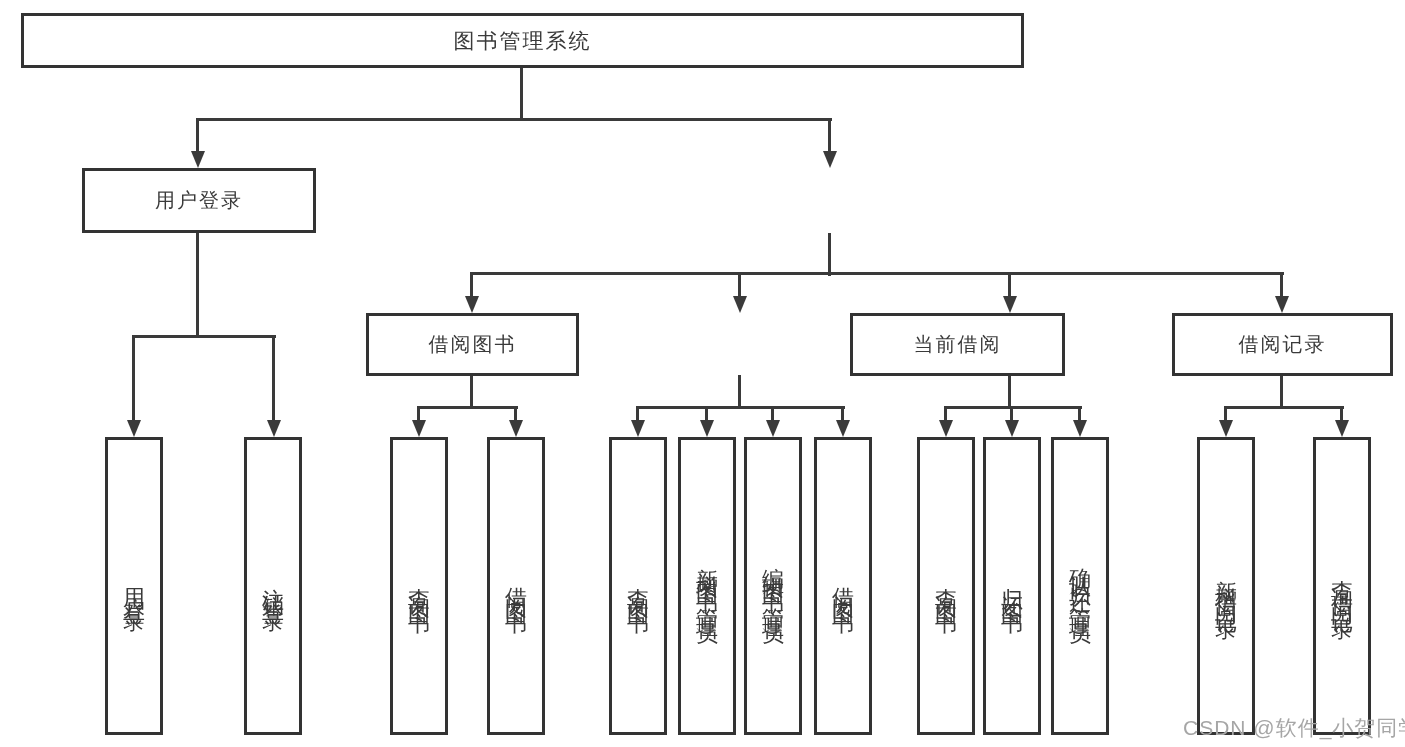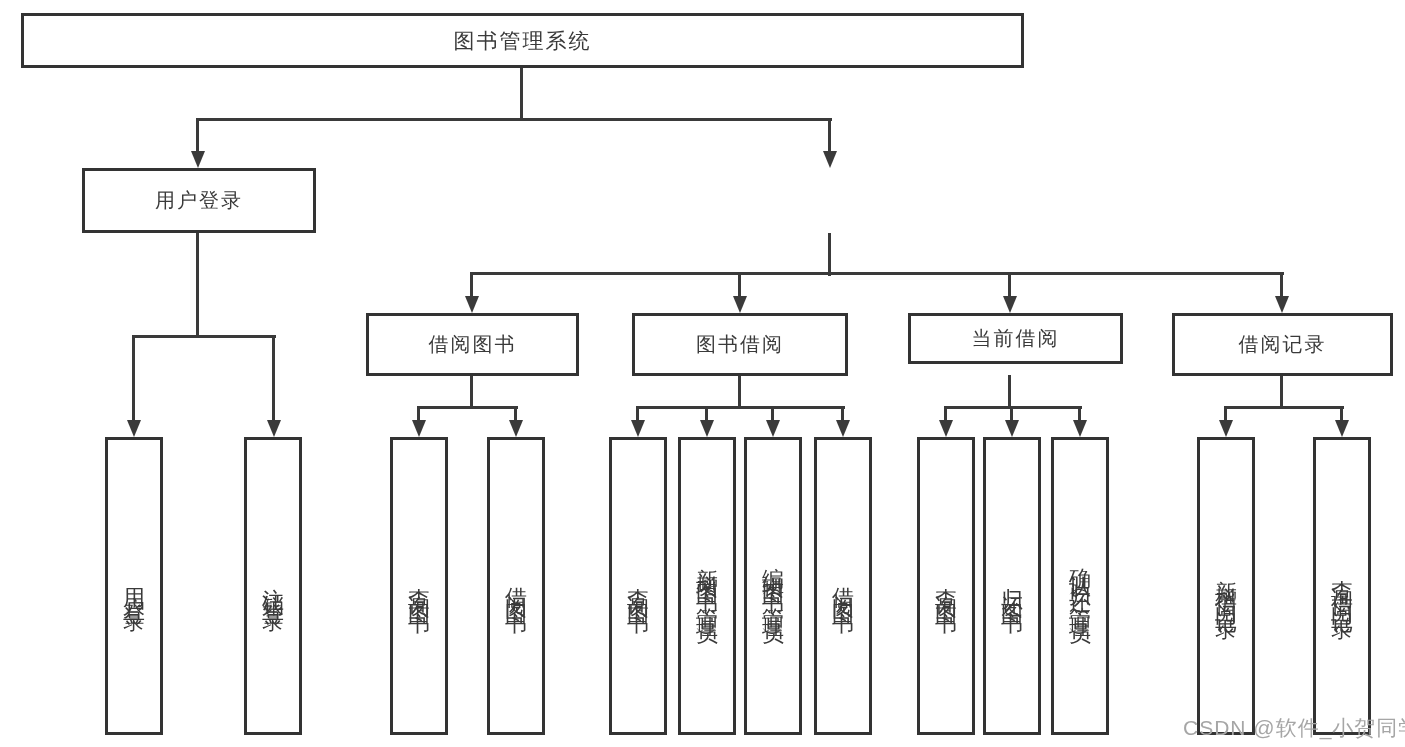--- a/index.html
+++ b/index.html
@@ -68,24 +68,21 @@
   <div class="vl" style="left:738px;top:272px;height:26px;"></div>
   <div class="ar" style="left:733px;top:296px;"></div>
   <div class="vl" style="left:1008px;top:272px;height:26px;"></div>
   <div class="ar" style="left:1003px;top:296px;"></div>
   <div class="vl" style="left:1280px;top:272px;height:26px;"></div>
   <div class="ar" style="left:1275px;top:296px;"></div>
 
   <div class="hbox" style="left:366px;top:313px;width:213px;height:63px;">
     <span>借阅图书</span>
   </div>
-  <div class="hbox" style="left:632px;top:313px;width:216px;height:63px;">
-    <span>图书借阅</span>
-  </div>
-  <div class="hbox" style="left:908px;top:313px;width:215px;height:51px;">
+  <div class="hbox" style="left:850px;top:313px;width:215px;height:63px;">
     <span>当前借阅</span>
   </div>
   <div class="hbox" style="left:1172px;top:313px;width:221px;height:63px;">
     <span>借阅记录</span>
   </div>
 
   <div class="vl" style="left:470px;top:375px;height:34px;"></div>
   <div class="hl" style="left:417px;top:406px;width:101px;"></div>
   <div class="vl" style="left:417px;top:406px;height:16px;"></div>
   <div class="ar" style="left:412px;top:420px;"></div>

